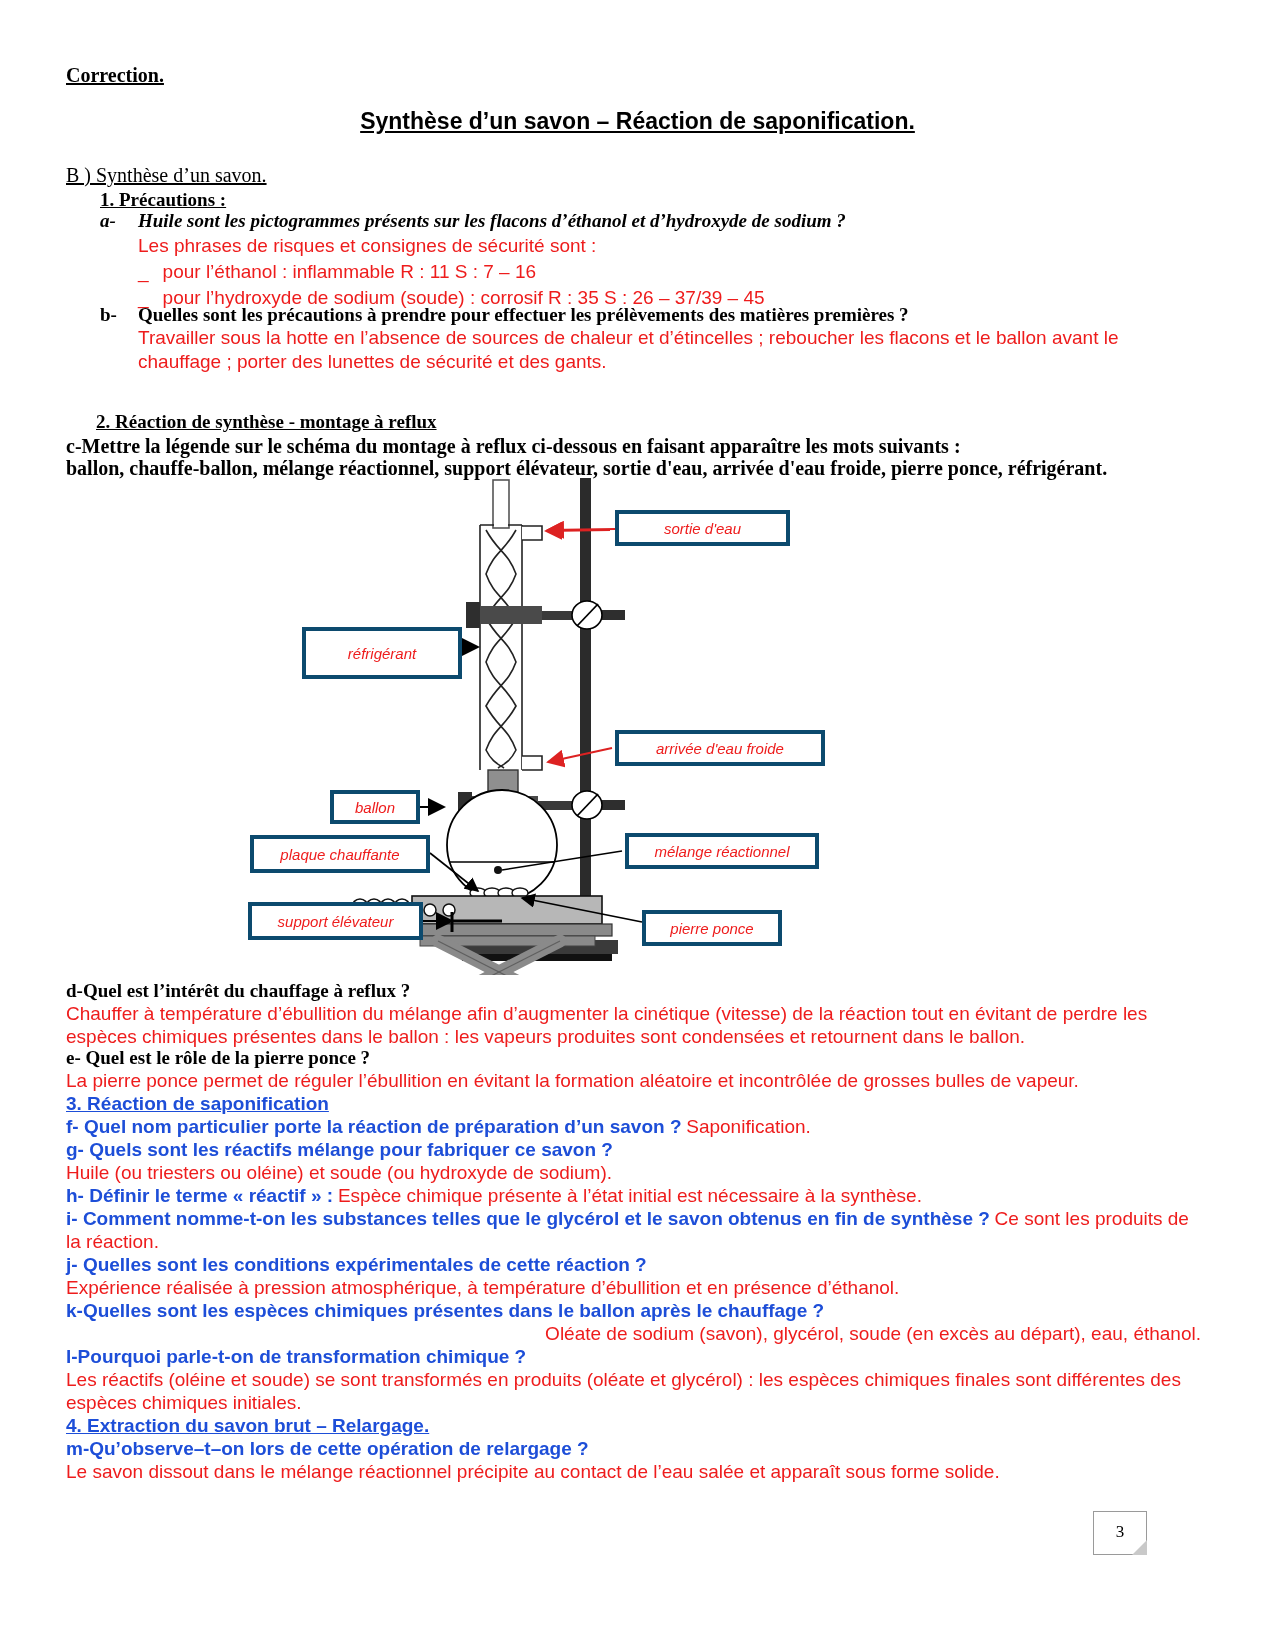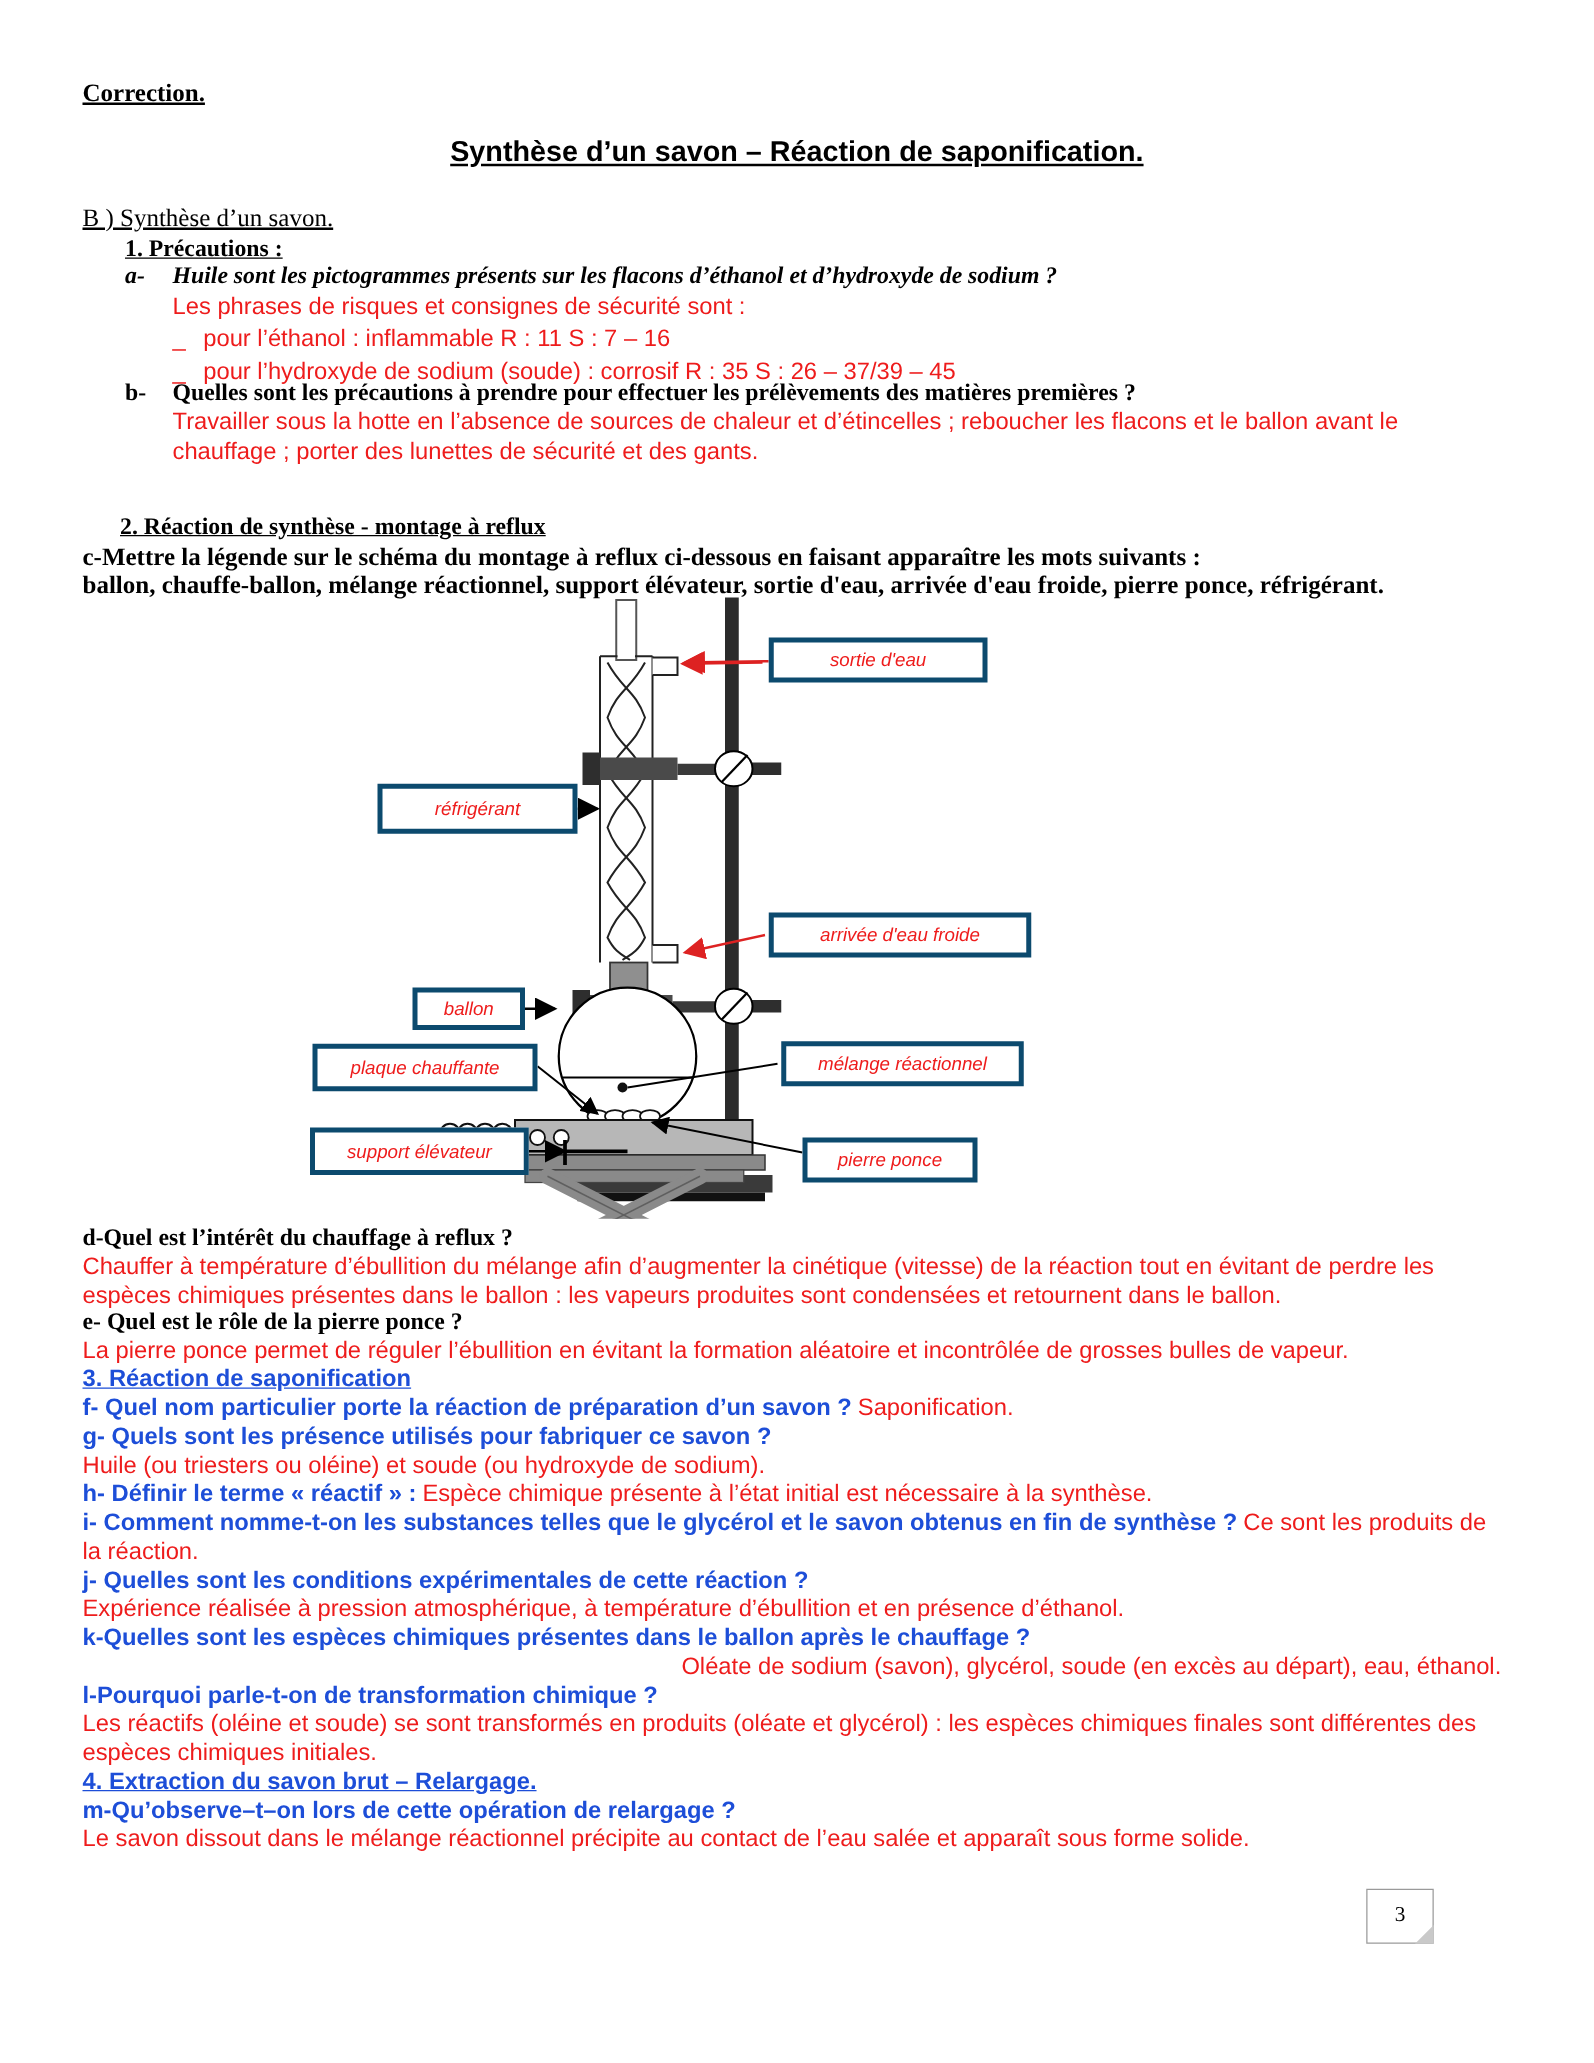--- a/index.html
+++ b/index.html
@@ -90,21 +90,21 @@
   #diagram { position:absolute; left:230px; top:470px; width:820px; height:505px; }
   #diagram svg { display:block; }
   .lbl-box {
     position:absolute; border:4px solid #0c4a6e; background:#fff;
     font-family:"Liberation Sans", sans-serif; font-style:italic;
     color:#ee1c1c; font-size:15px;
     display:flex; align-items:center; justify-content:center;
     box-sizing:border-box; white-space:nowrap;
   }
   #lb-sortie    { left:385px; top:40px;  width:175px; height:36px; }
-  #lb-refri     { left:72px;  top:157px; width:160px; height:40px; }
+  #lb-refri     { left:72px;  top:157px; width:160px; height:52px; }
   #lb-arrivee   { left:385px; top:260px; width:210px; height:36px; }
   #lb-ballon    { left:100px; top:320px; width:90px;  height:34px; }
   #lb-melange   { left:395px; top:363px; width:194px; height:36px; }
   #lb-plaque    { left:20px;  top:365px; width:180px; height:38px; }
   #lb-support   { left:18px;  top:432px; width:175px; height:38px; }
   #lb-pierre    { left:412px; top:440px; width:140px; height:36px; }
 </style>
 </head>
 <body>
 
@@ -267,21 +267,21 @@
   <div class="qa" id="sec-3">
     <span class="q u">3. Réaction de saponification</span>
   </div>
 
   <div class="qa" id="qf">
     <span class="q">f- Quel nom particulier porte la réaction de préparation d’un savon ?</span>
     <span class="a">Saponification.</span>
   </div>
 
   <div class="qa" id="qg">
-    <span class="q">g- Quels sont les présence utilisés pour fabriquer ce savon ?</span>
+    <span class="q">g- Quels sont les réactifs mélange pour fabriquer ce savon ?</span>
   </div>
   <div class="qa" id="qg-ans">
     <span class="a">Huile (ou triesters ou oléine) et soude (ou hydroxyde de sodium).</span>
   </div>
 
   <div class="qa" id="qh">
     <span class="q">h- Définir le terme « réactif » :</span>
     <span class="a">Espèce chimique présente à l’état initial est nécessaire à la synthèse.</span>
   </div>
 

